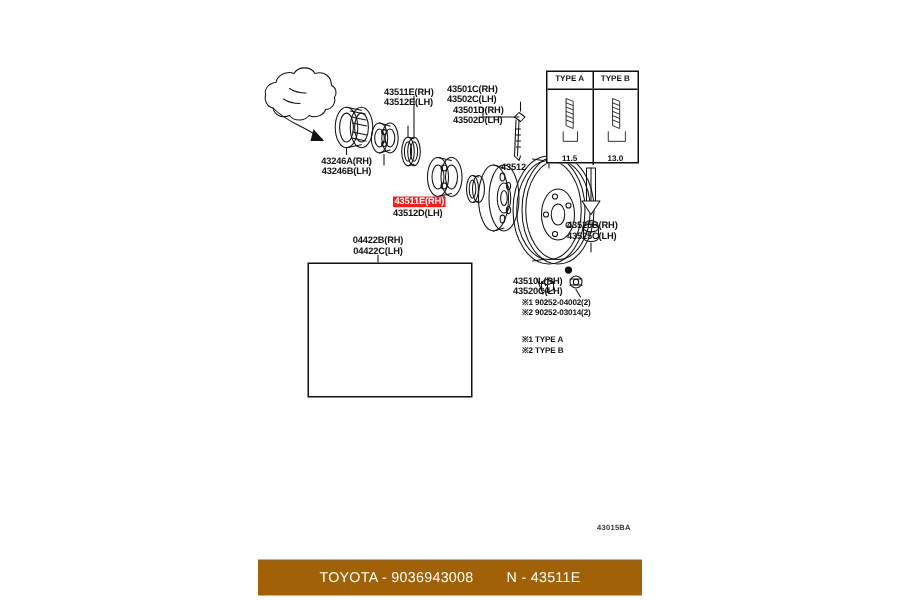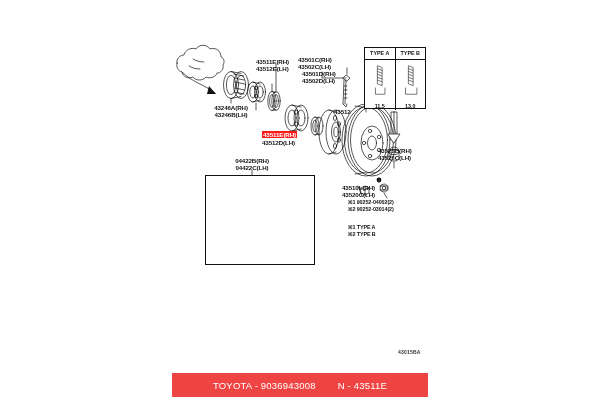--- a/index.html
+++ b/index.html
@@ -81,21 +81,21 @@
     border: 0.8px solid #111;
     background: #fff;
     box-sizing: border-box;
   }
   #footer-bar {
     position: absolute;
     left: 172px;
     top: 373px;
     width: 256px;
     height: 24px;
-    background: #ef4444;
+    background: #a16207;
     display: flex;
     align-items: center;
     justify-content: center;
     gap: 22px;
   }
   #footer-bar span {
     color: #ffffff;
     font-size: 9.5px;
     font-family: "Liberation Sans", sans-serif;
     letter-spacing: 0.2px;

